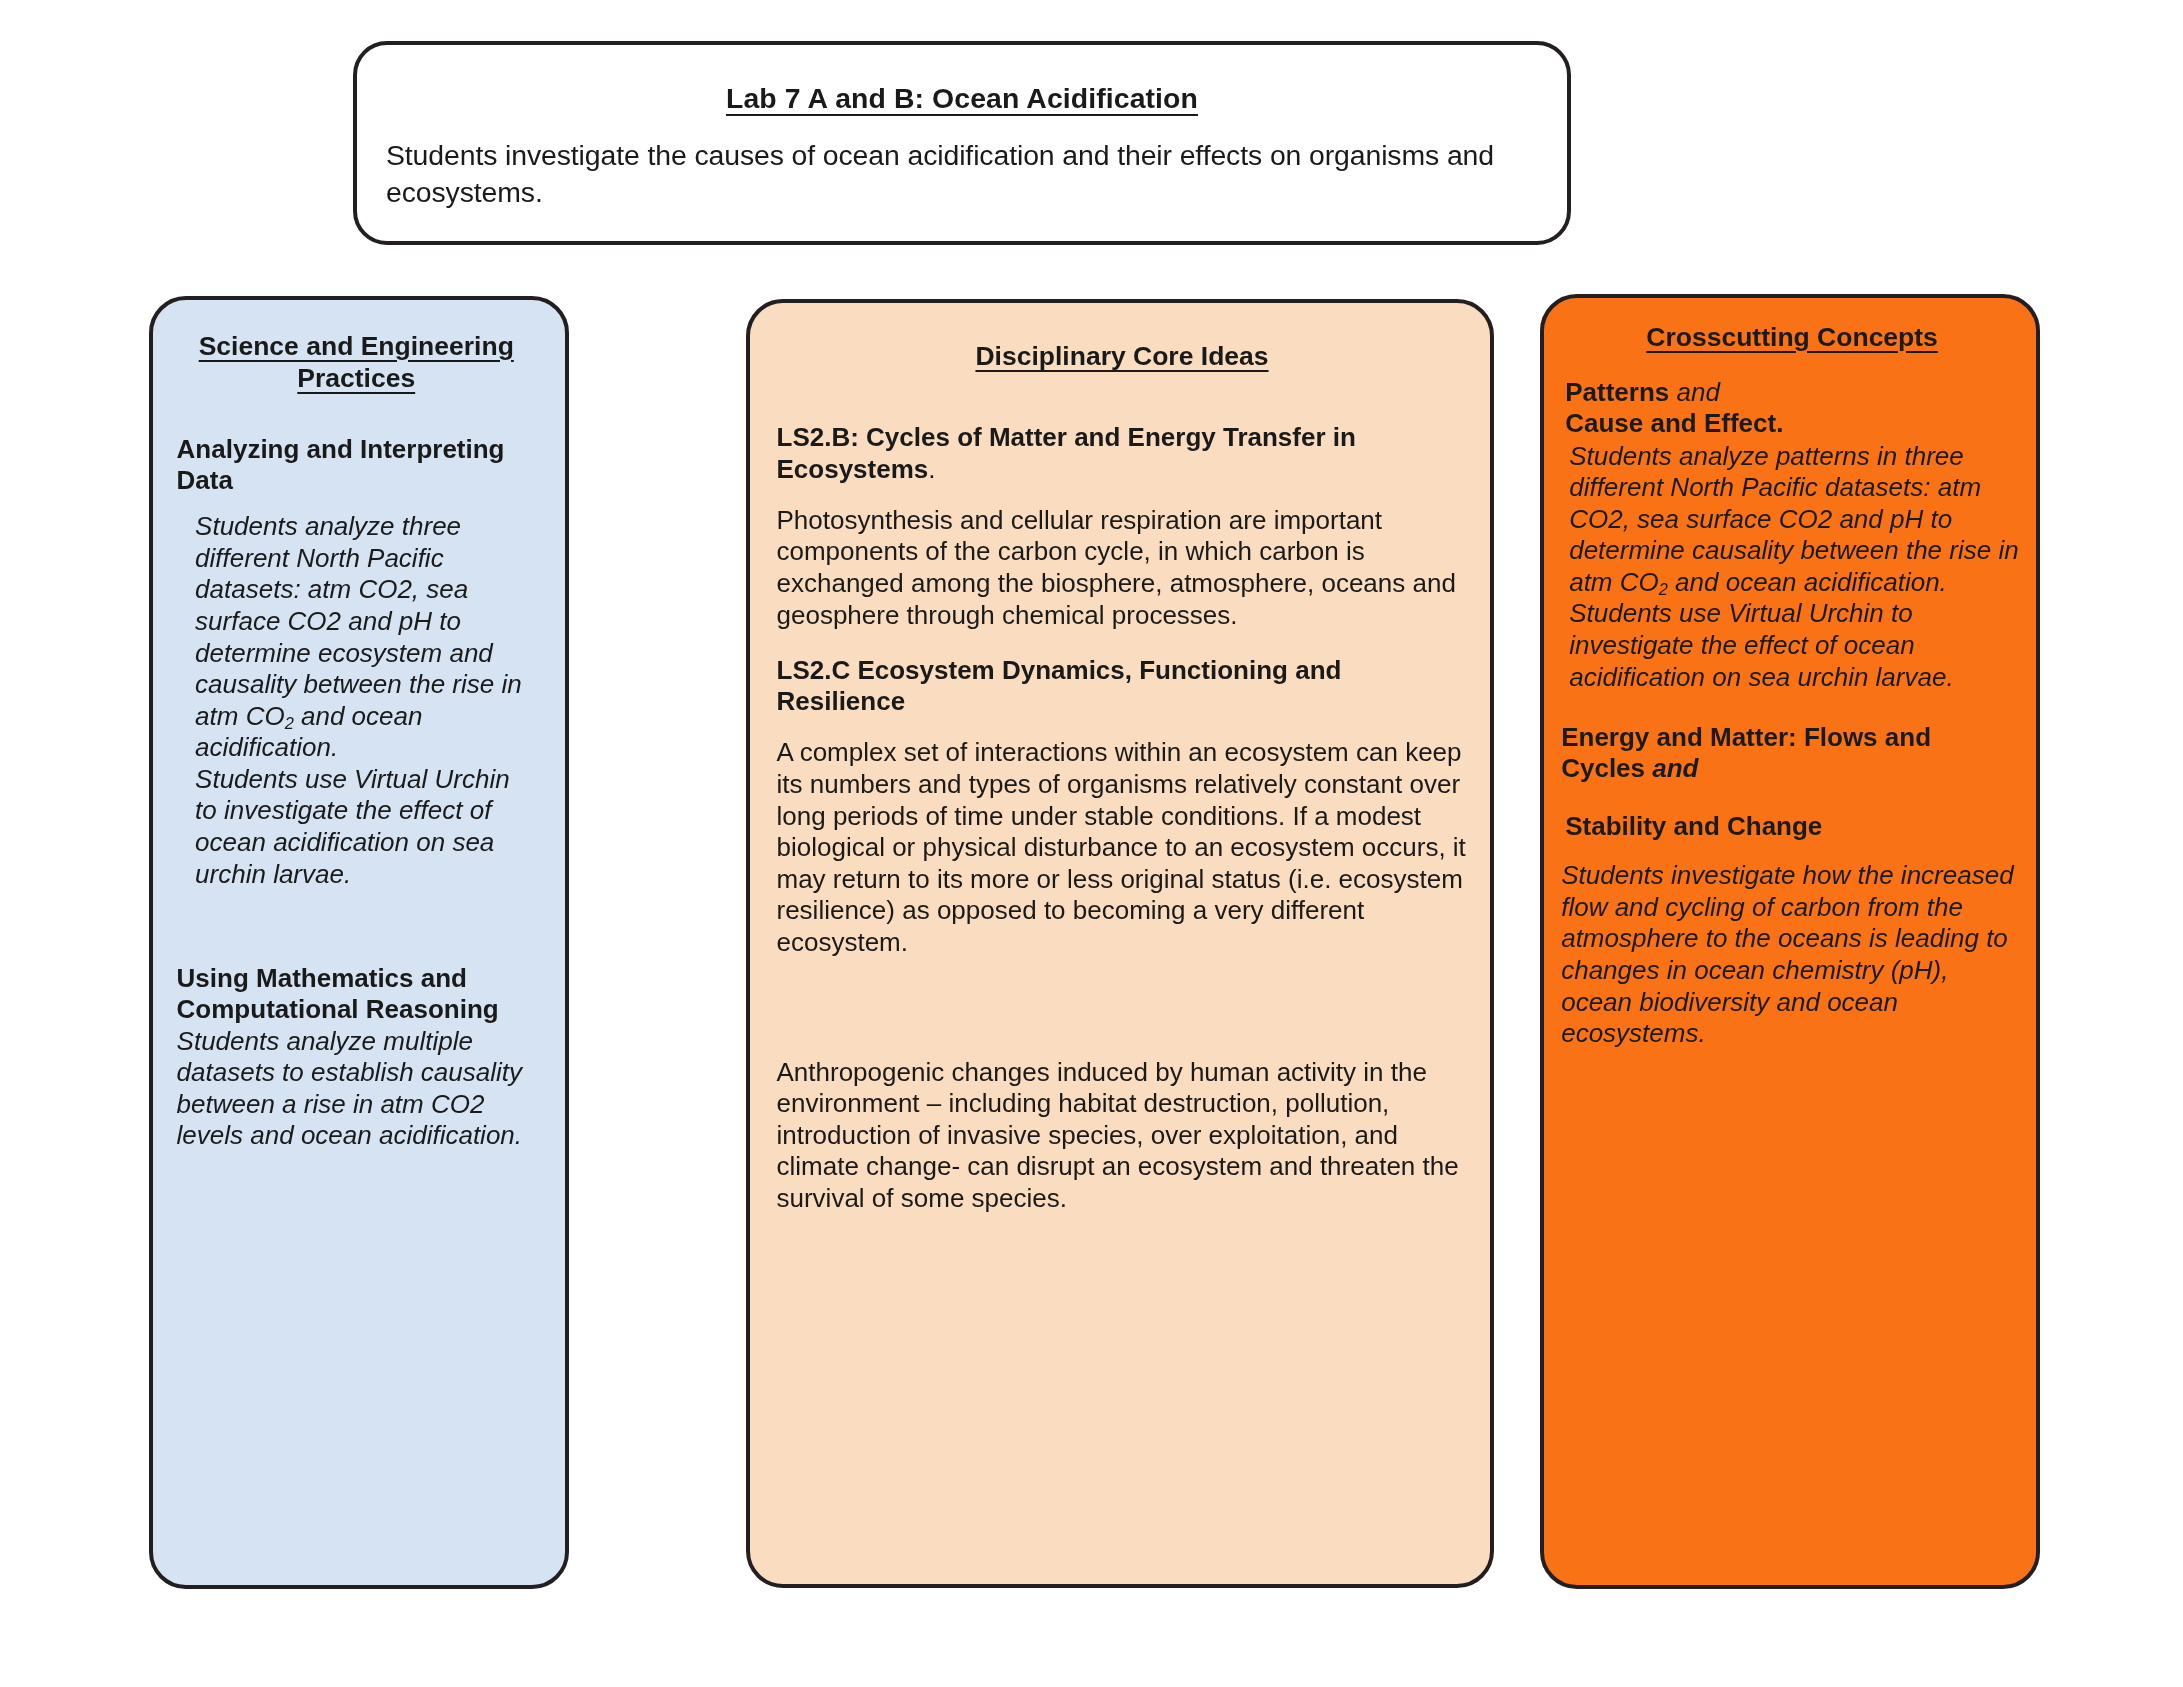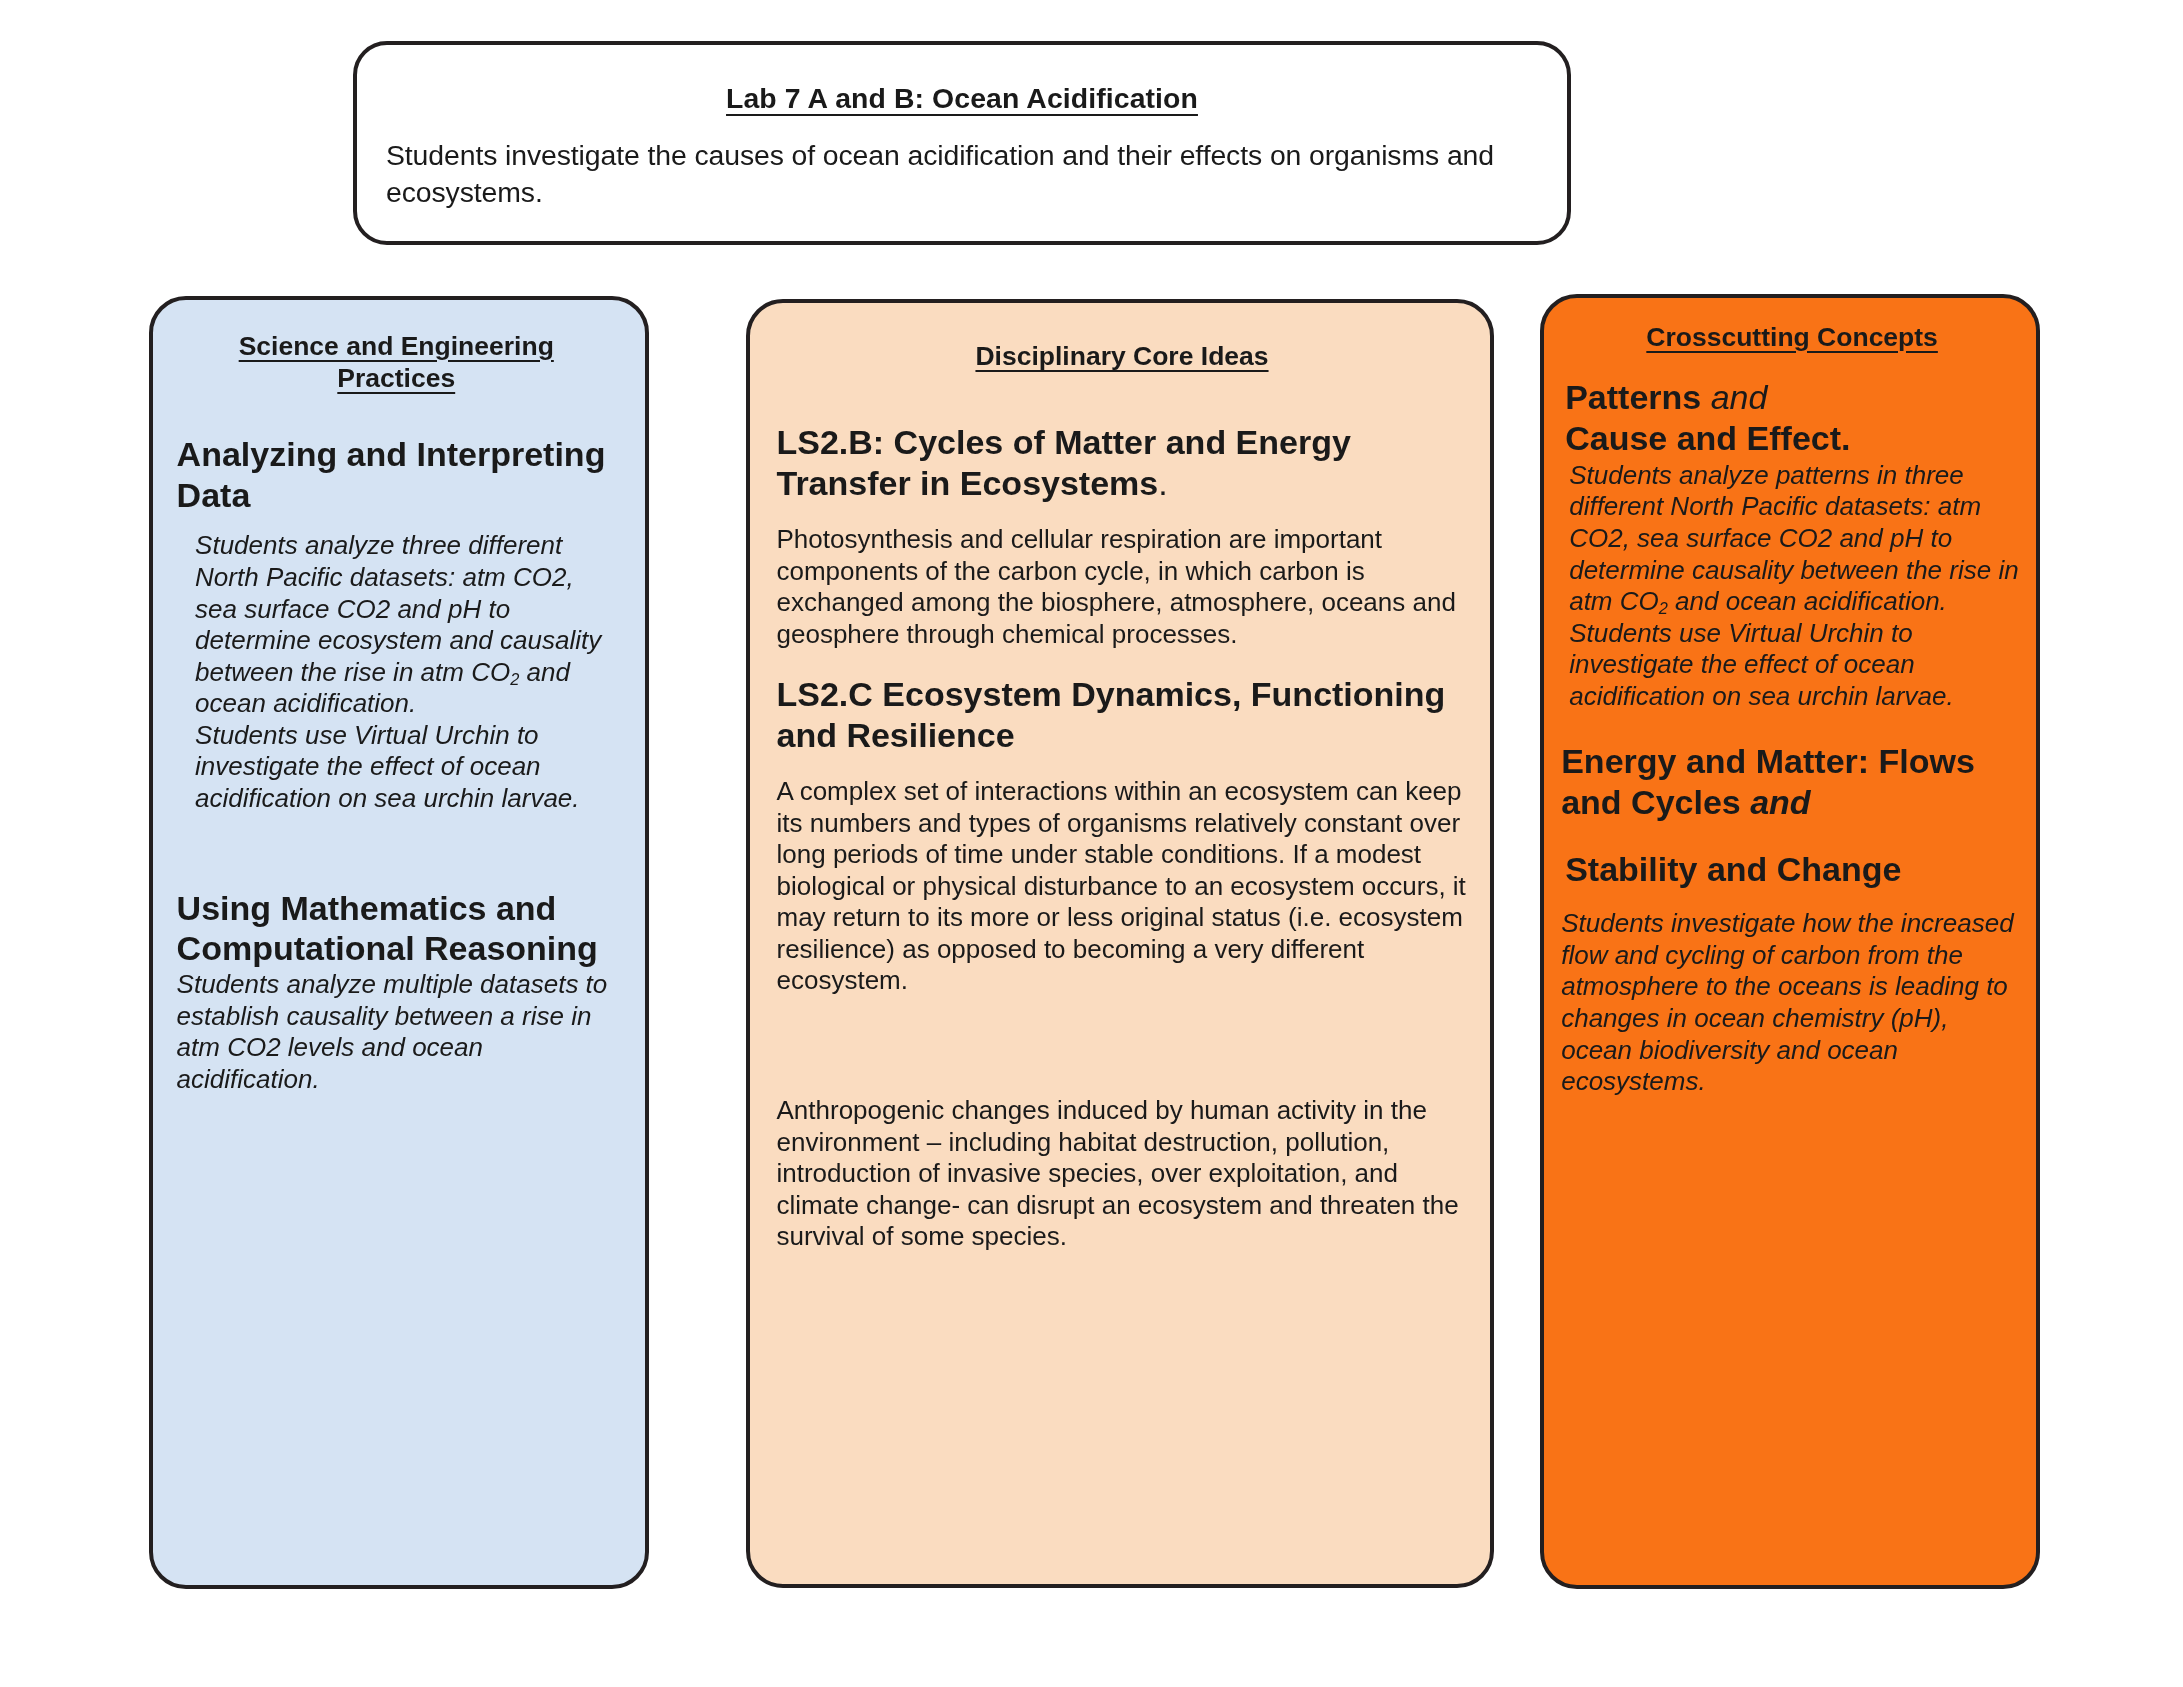--- a/index.html
+++ b/index.html
@@ -51,21 +51,21 @@
   .panel {
     position: absolute;
     border: 4.6px solid #231f20;
     border-radius: 37px;
     box-sizing: border-box;
     overflow: hidden;
   }
   #panel-sep {
     left: 149px;
     top: 296px;
-    width: 500px;
+    width: 420px;
     height: 1293px;
     background: #d5e3f3;
     padding: 14.6px 26.5px 0 21px;
   }
   #panel-dci {
     left: 746px;
     top: 299px;
     width: 748px;
     height: 1289px;
     background: #fadcc0;
@@ -87,21 +87,21 @@
     text-decoration: underline;
     text-underline-offset: 5.3px;
     text-decoration-thickness: 2px;
     line-height: 1.22;
   }
   #sep-title { margin-top: 15px; padding: 0 5.3px; }
   #dci-title { margin-top: 22.5px; }
   #ccc-title { margin-top: 10.6px; padding-left: 8px; }
 
   .sub-head {
-    font-size: 34px;
+    font-size: 26px;
     font-weight: bold;
     line-height: 1.20;
   }
   .body-para {
     font-size: 26px;
     line-height: 1.215;
   }
   .ital {
     font-style: italic;
   }

